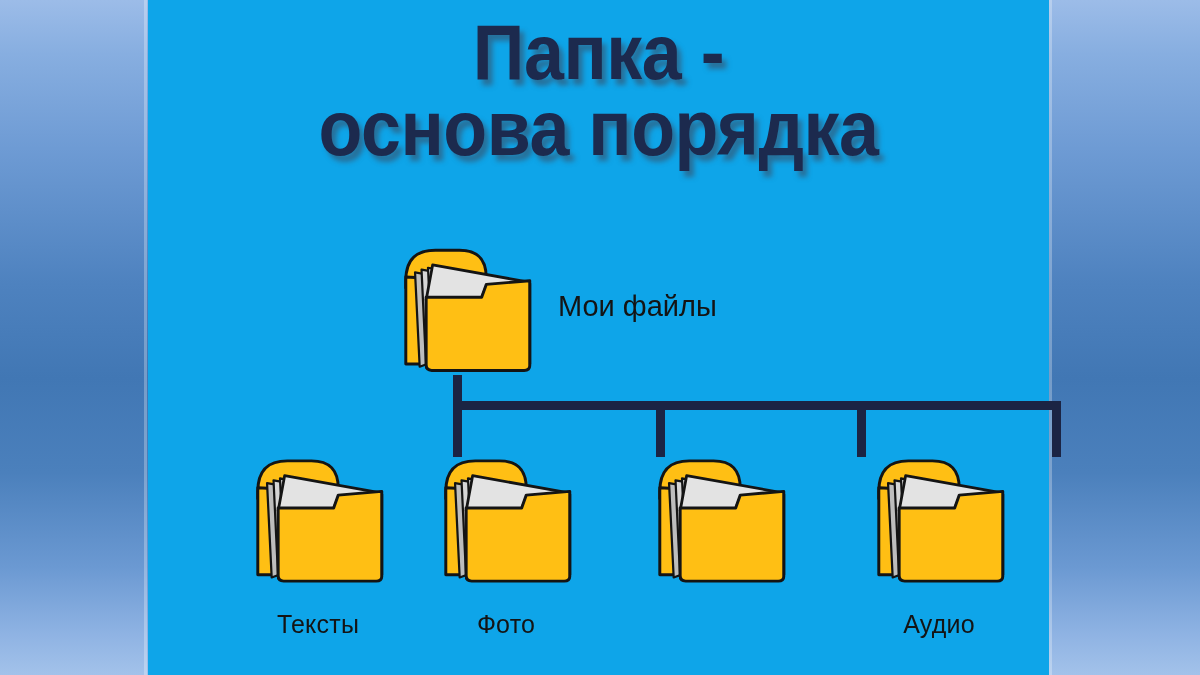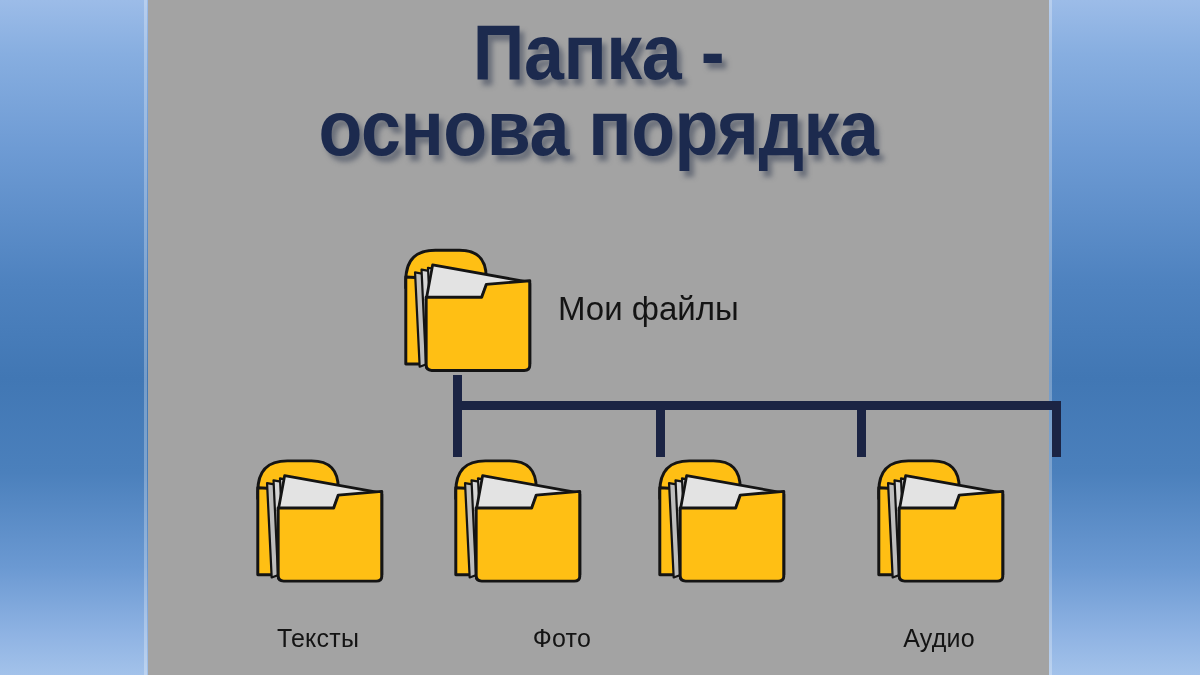--- a/index.html
+++ b/index.html
@@ -52,21 +52,21 @@
   .sheen-l { left: 144px; }
   .sheen-r { left: 1049px; }
 
   
   #canvas {
     position: absolute;
     left: 148px;
     top: 0;
     width: 901px;
     height: 675px;
-    background: #a3a3a3;
+    background: #0ea5e9;
   }
 
   
   #title-block {
     position: absolute;
     left: 0;
     top: 14px;
     width: 901px;
     text-align: center;
     color: #1c2a4e;
@@ -101,48 +101,48 @@
     position: absolute;
     left: 243px;
     top: 240px;
     width: 148px;
     height: 140px;
   }
   #root-label {
     position: absolute;
     left: 410px;
     top: 290px;
-    font-size: 33px;
+    font-size: 29px;
     color: #141414;
     white-space: nowrap;
   }
 
   #child-row {
     position: absolute;
     left: 0;
     top: 450px;
     width: 901px;
     height: 200px;
   }
   .child-node {
     position: absolute;
     top: 0;
     width: 150px;
     text-align: center;
   }
   .child-node .folder-icon { width: 148px; height: 142px; }
   .child-label {
-    margin-top: 32px;
+    margin-top: 18px;
     font-size: 25px;
     color: #141414;
     white-space: nowrap;
     letter-spacing: 0.2px;
   }
   .child-node[data-idx="0"] { left: 95px; }
-  .child-node[data-idx="1"] { left: 293px; text-align: right; }
+  .child-node[data-idx="1"] { left: 283px; }
   .child-node[data-idx="2"] { left: 497px; }
   .child-node[data-idx="3"] { left: 716px; }
 </style>
 </head>
 <body>
 
 <div id="slide-root">
 
   <div class="side-bar left"></div>
   <div class="side-bar right"></div>

